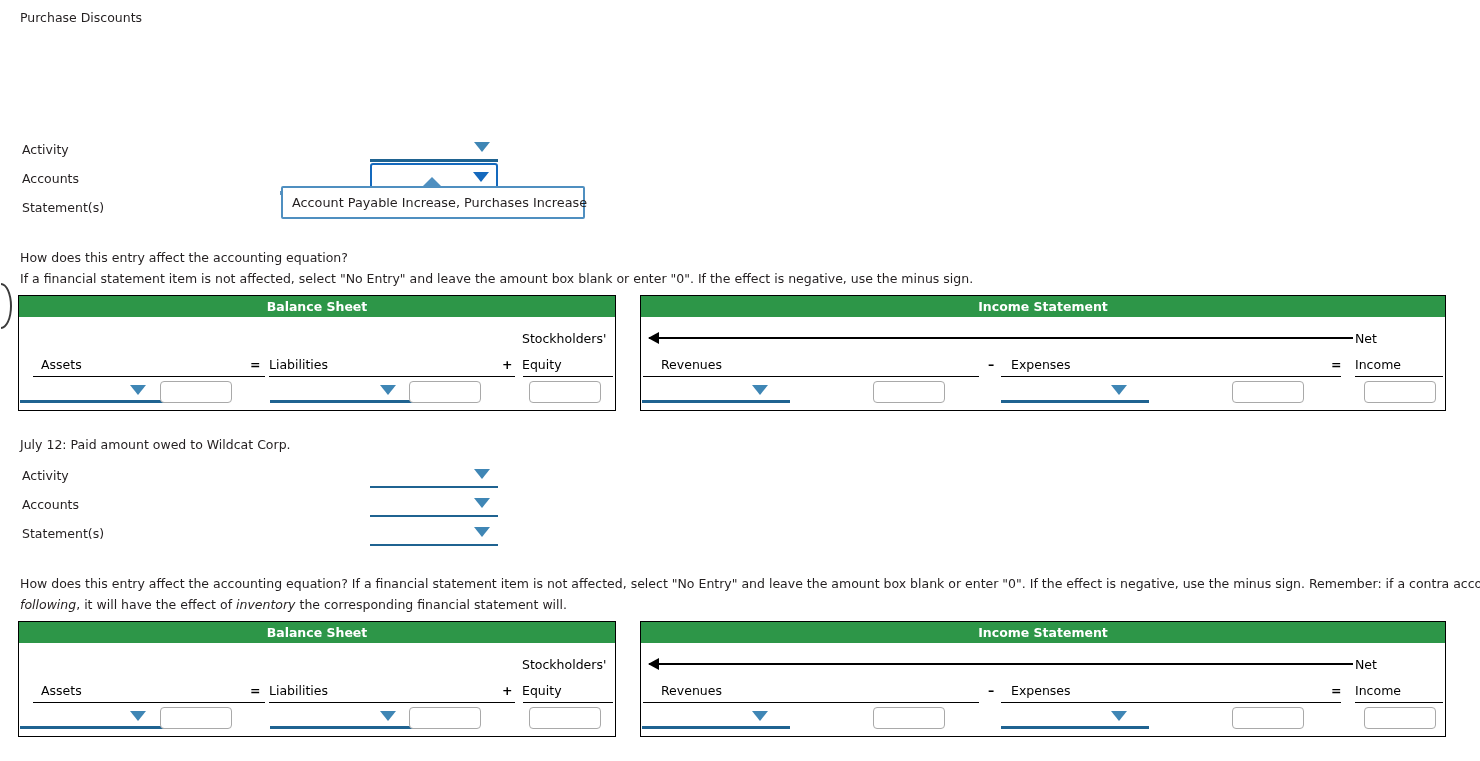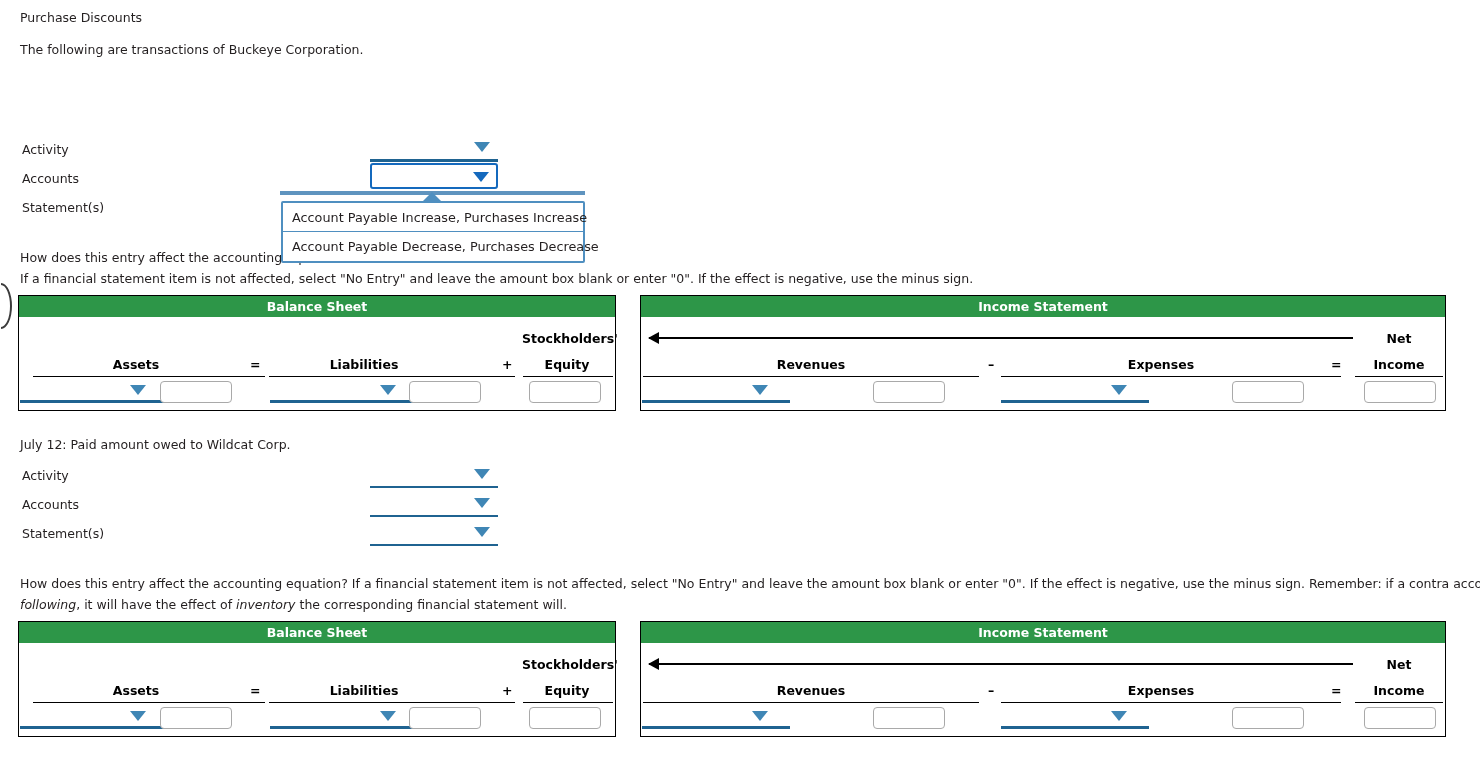--- a/index.html
+++ b/index.html
@@ -102,22 +102,21 @@
     font-weight: bold;
     text-align: center;
     line-height: 21px;
     height: 21px;
   }
   .stmt-body { position: relative; height: 93px; }
 
   .colhdr {
     position: absolute;
     font-size: 12.5px;
-    font-weight: bold;
-    text-align: center;
+    font-weight: normal;
     color: #000;
   }
   .op {
     position: absolute;
     font-size: 12.5px;
     font-weight: bold;
     color: #000;
   }
   .hrule {
     position: absolute;
@@ -156,40 +155,38 @@
     border-right: 11px solid #000;
   }
   .ital { font-style: italic; }
 </style>
 </head>
 <body>
 
 <div id="page">
 
   <div class="txt" style="left:20px; top:10px;">Purchase Discounts</div>
-  <div class="txt" style="left:20px; top:42px;">The following are transactions of Buckeye Corporation.</div>
 
 
   <div class="txt" style="left:22px; top:142px;">Activity</div>
   <div class="usel" style="left:370px; top:136px; width:128px;">
     <span class="arrow"></span>
   </div>
 
   <div class="txt" style="left:22px; top:171px;">Accounts</div>
   <div class="bsel" style="left:370px; top:163px; width:128px;">
     <span class="arrow"></span>
   </div>
   <div class="bsel-underline" style="left:280px; top:191px; width:305px;"></div>
 
   <div class="txt" style="left:22px; top:200px;">Statement(s)</div>
 
-  <div class="dropdown" style="left:281px; top:201px; width:304px;">
+  <div class="dropdown" style="left:281px; top:186px; width:304px;">
     <div class="caret-up"></div>
     <div class="dd-item">Account Payable Increase, Purchases Increase</div>
-    <div class="dd-item">Account Payable Decrease, Purchases Decrease</div>
   </div>
 
   <div class="txt" style="left:20px; top:250px;">How does this entry affect the accounting equation?</div>
   <div class="txt" style="left:20px; top:271px;">If a financial statement item is not affected, select "No Entry" and leave the amount box blank or enter "0". If the effect is negative, use the minus sign.</div>
 
   <div class="paren-artifact"></div>
 
   <div class="stmt" style="left:18px; top:295px; width:598px;">
     <div class="stmt-head">Balance Sheet</div>
     <div class="stmt-body">

